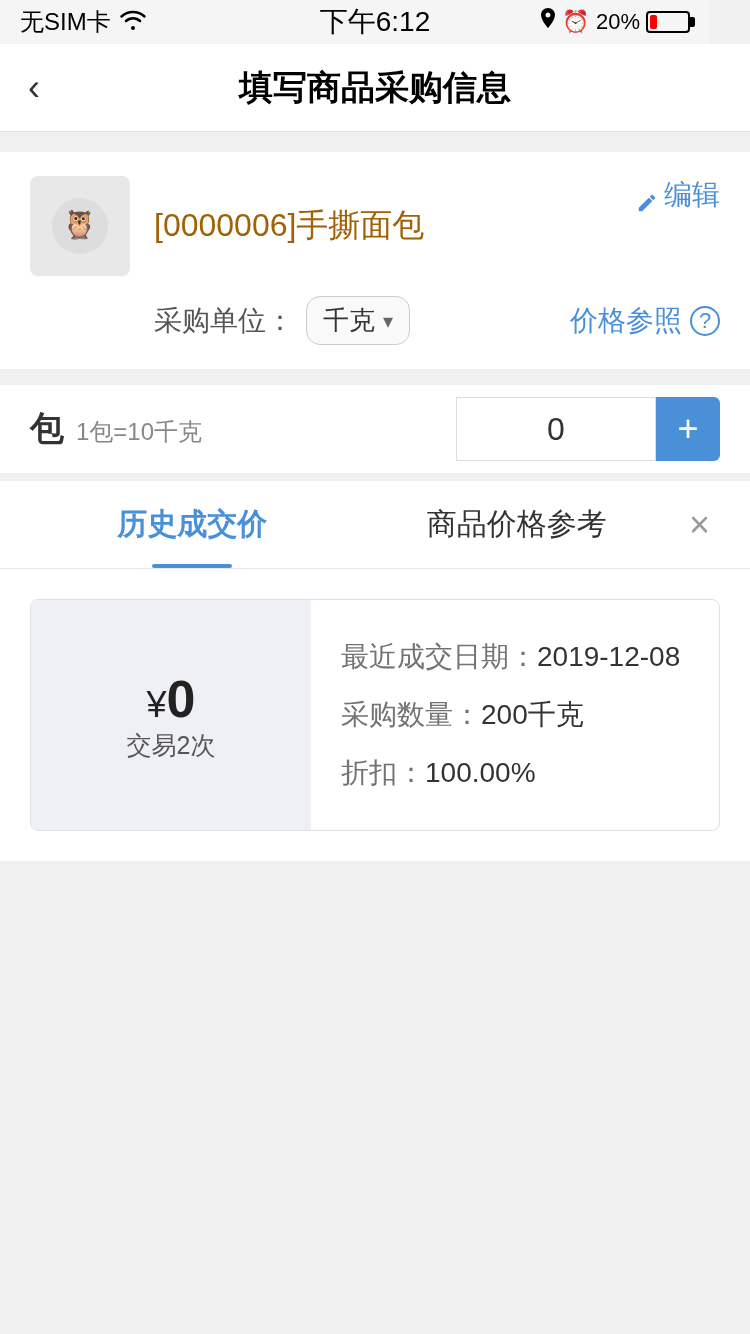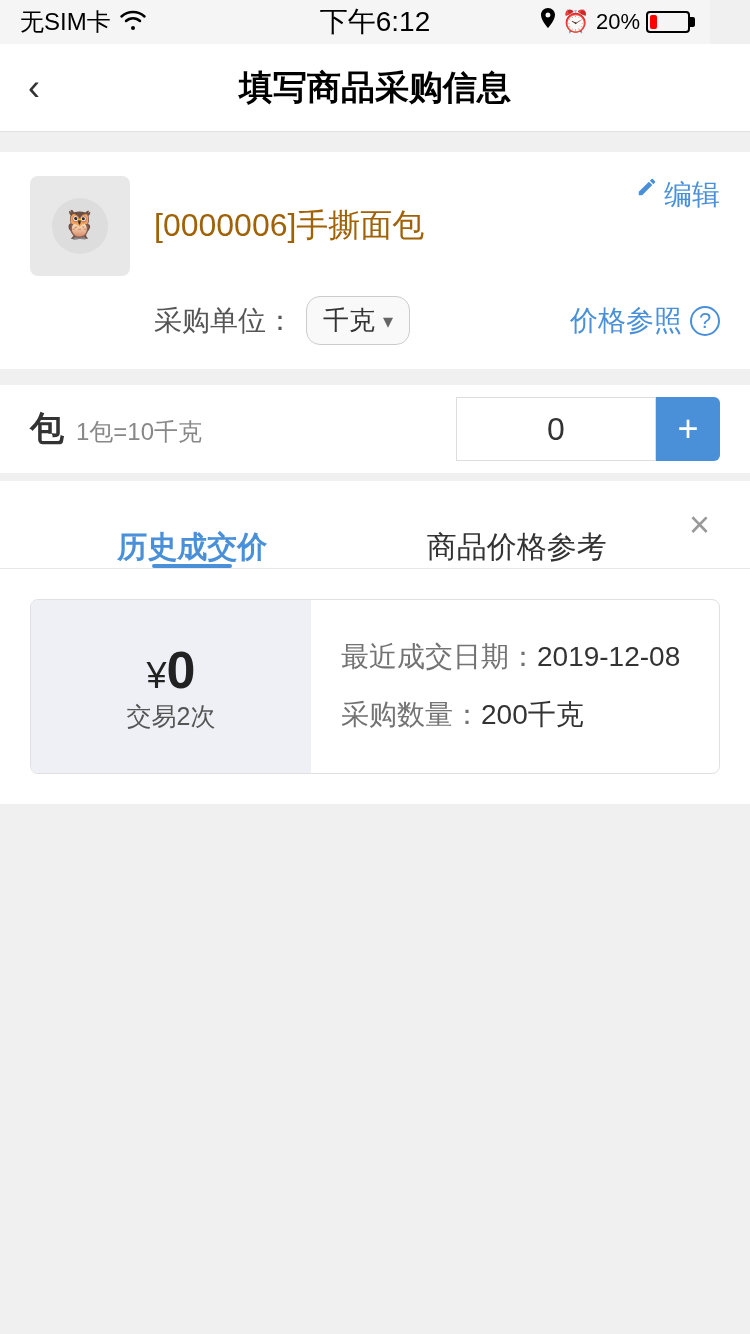--- a/index.html
+++ b/index.html
@@ -121,21 +121,21 @@
       justify-content: center;
       flex-shrink: 0;
     }
     .product-name {
       font-size: 32px;
       color: #a16207;
       font-weight: 500;
     }
     .edit-btn {
       display: flex;
-      align-items: flex-start;
+      align-items: flex-end;
       gap: 6px;
       color: #4a90d9;
       font-size: 28px;
       cursor: pointer;
       white-space: nowrap;
     }
     .purchase-unit-row {
       display: flex;
       align-items: center;
       justify-content: space-between;
@@ -247,21 +247,21 @@
       height: 88px;
       border-bottom: 1px solid #e8e8e8;
       padding: 0 30px;
       position: relative;
     }
     .tab-item {
       flex: 1;
       display: flex;
       flex-direction: column;
       align-items: center;
-      justify-content: flex-end;
+      justify-content: center;
       height: 100%;
       cursor: pointer;
       position: relative;
     }
     .tab-label {
       font-size: 30px;
     }
     .tab-item.active .tab-label {
       color: #4a90d9;
       font-weight: 600;
@@ -440,16 +440,19 @@
         </div>
         <div class="trade-count">交易2次</div>
       </div>
       <div class="price-card-right">
         <div class="price-detail-row">
           <span class="label">最近成交日期：</span><span class="value">2019-12-08</span>
         </div>
         <div class="price-detail-row">
           <span class="label">采购数量：</span><span class="value">200千克</span>
         </div>
+        <div class="price-detail-row">
+          <span class="label">折扣：</span><span class="value">100.00%</span>
+        </div>
       </div>
     </div>
   </div>
 </div>
 
 </body></html>

